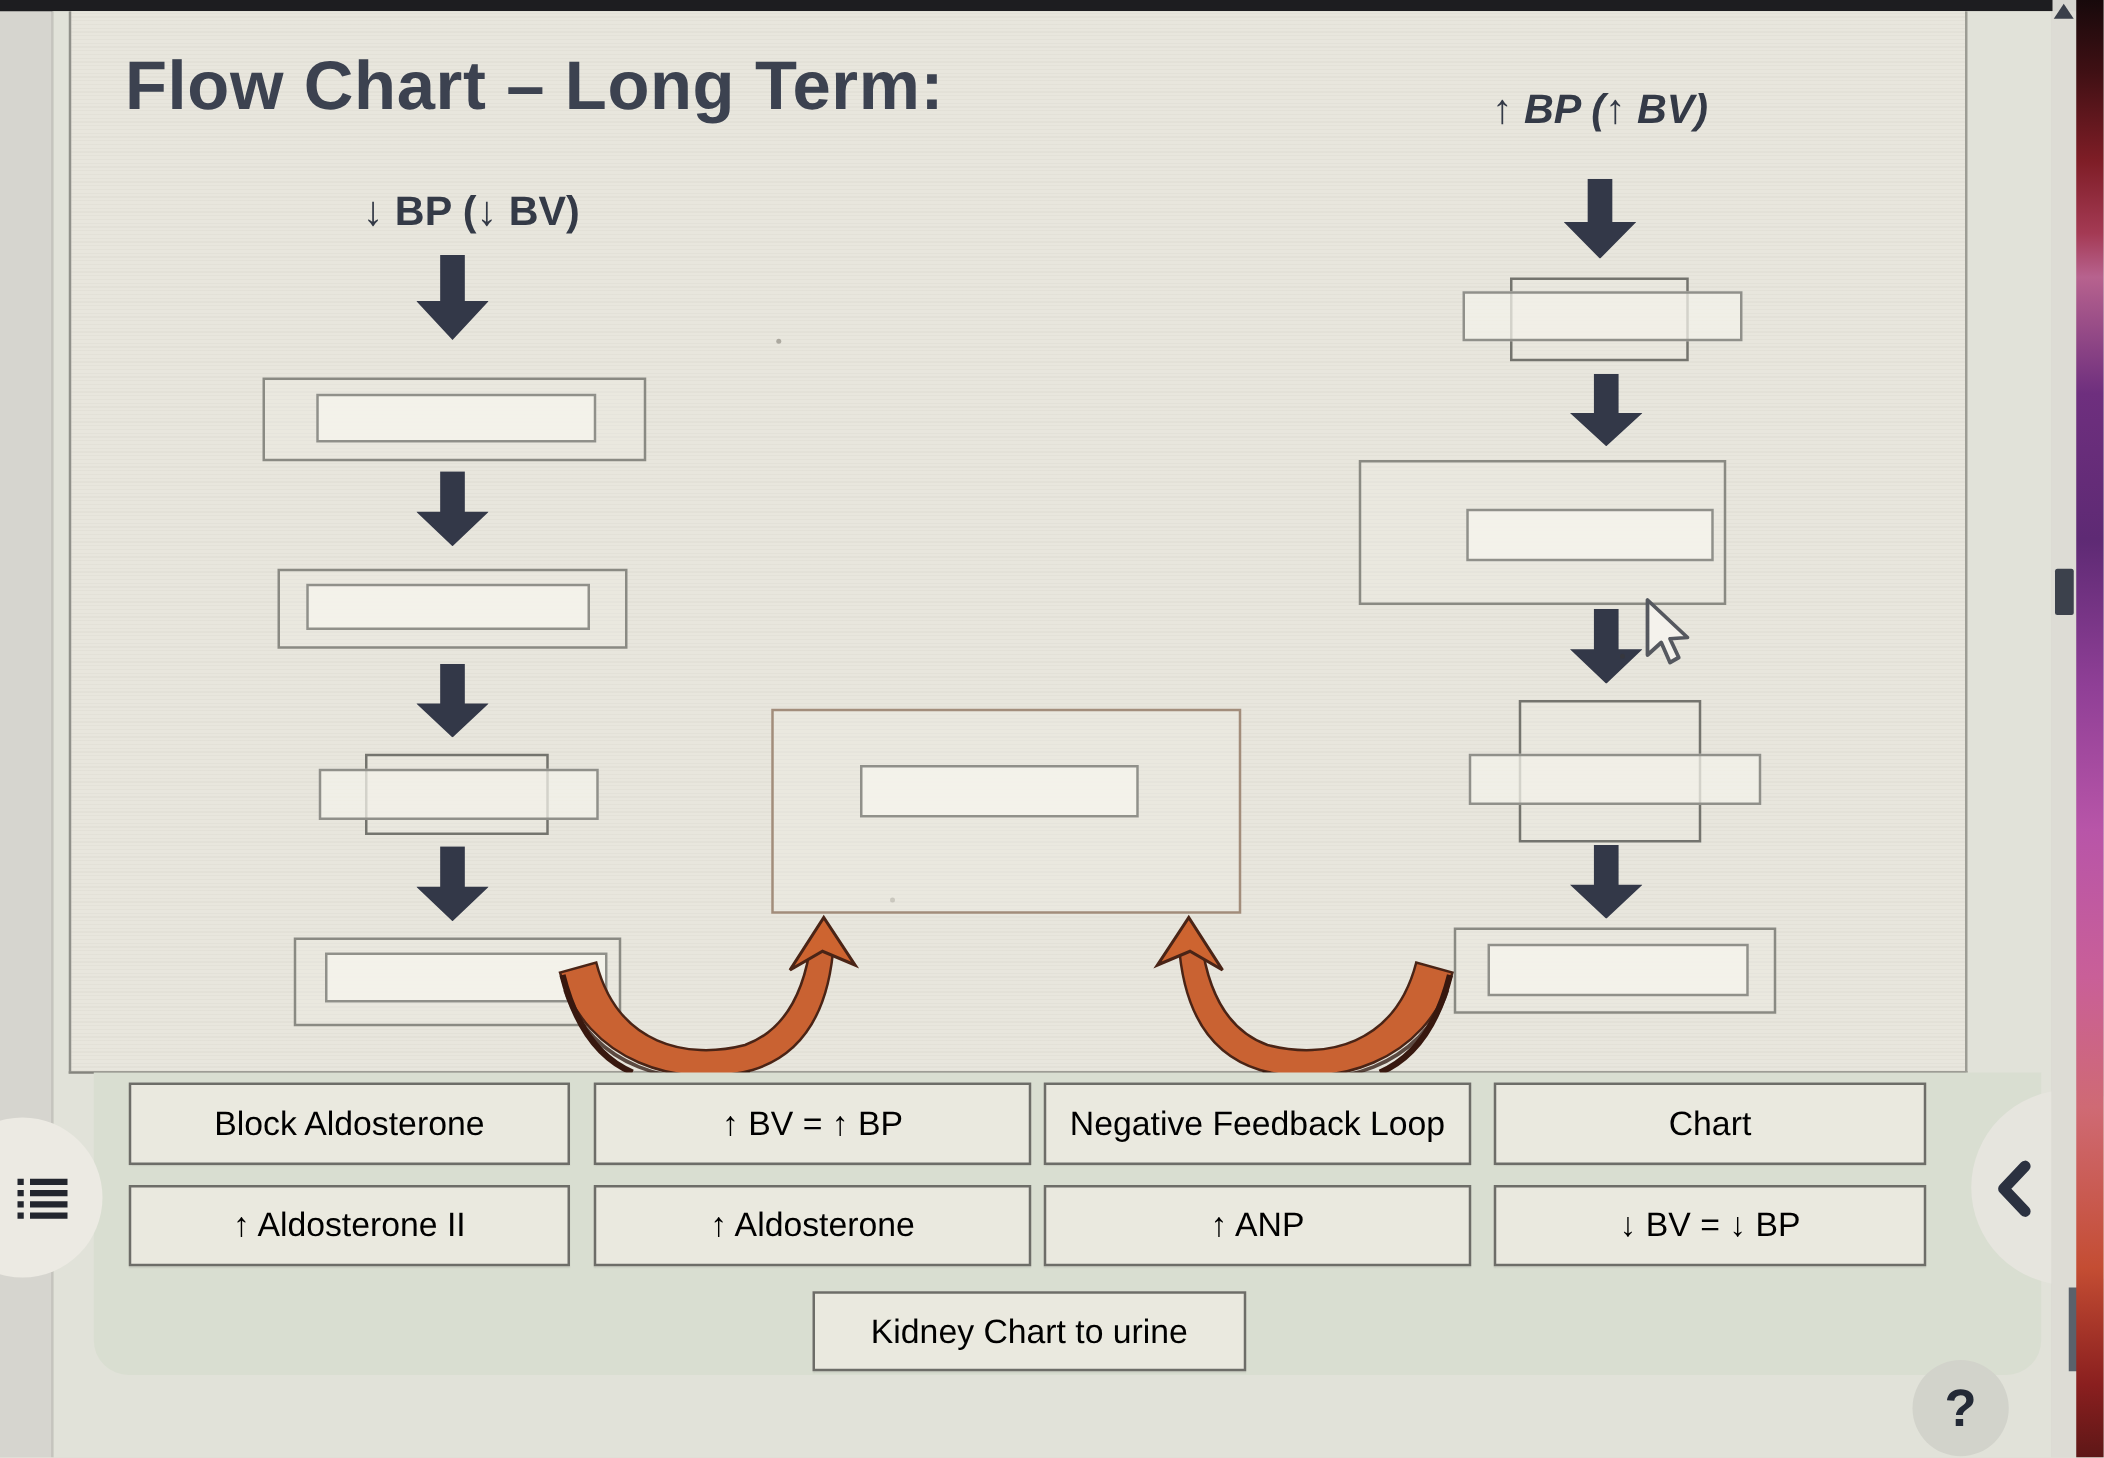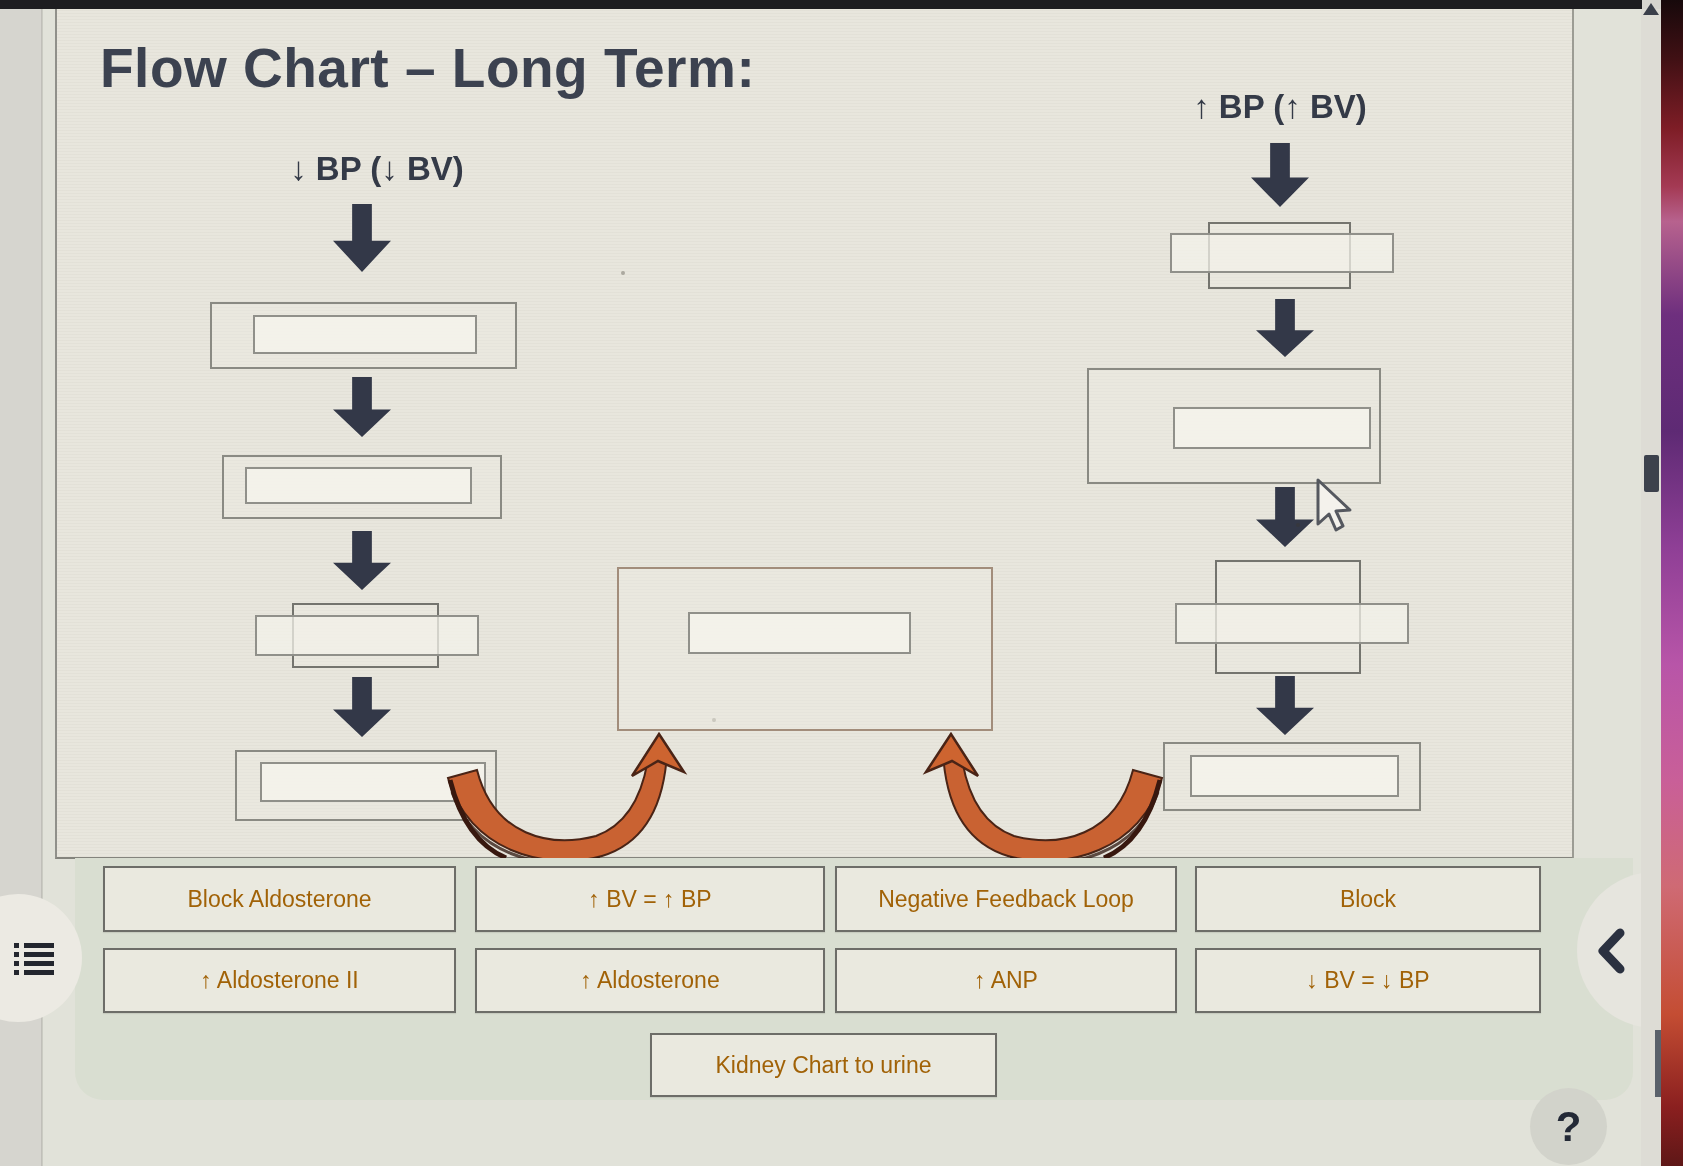--- a/index.html
+++ b/index.html
@@ -30,21 +30,21 @@
   
   .slide {
     left:55px; top:9px; width:1515px; height:848px;
     background:#e8e6dd;
     background-image:repeating-linear-gradient(0deg, rgba(90,85,70,0.035) 0 1px, transparent 1px 3px);
     border-left:2px solid #90908a; border-right:2px solid #9c9c94; border-bottom:2px solid #84847d;
   }
   .title { left:100px; top:36px; font-size:55px; font-weight:600; color:#3c4250; letter-spacing:0.5px; }
   .branch-label { font-size:33px; font-weight:bold; color:#343a47; width:260px; text-align:center; }
   .branch-left  { left:247px; top:150px; }
-  .branch-right { left:1150px; top:88px; }
+  .branch-right { left:1150px; top:68px;font-style:italic; }
 
   
   .barrow { width:58px; background:#333848;
     clip-path:polygon(33% 0, 67% 0, 67% 54%, 100% 54%, 50% 100%, 0 54%, 33% 54%);
     filter:drop-shadow(0 0 1px rgba(255,255,255,0.55));
   }
   .a1 { left:333px; top:204px; height:68px; }
   .a2 { left:333px; top:377px; height:60px; }
   .a3 { left:333px; top:531px; height:59px; }
   .a4 { left:333px; top:677px; height:60px; }
@@ -79,22 +79,22 @@
   .r3w { left:1175px; top:603px; width:230px; height:37px; background:rgba(243,241,233,0.75); }
   .r4o { left:1163px; top:742px; width:254px; height:65px; }
   .r4i { left:1190px; top:755px; width:205px; height:38px; }
 
   .speck { width:4px; height:4px; border-radius:50%; background:rgba(60,55,45,0.35); }
 
   
   .bank-panel { left:75px; top:858px; width:1558px; height:242px;
     background:#d9ded1; border-radius:0 0 28px 28px; }
   .bank-item {
-    border:2px solid #6d6d68; background:#eae9df; color:#a16207;
-    font-size:23px; display:flex; align-items:center; justify-content:center;
+    border:2px solid #6d6d68; background:#eae9df; color:#000000;
+    font-size:27px; display:flex; align-items:center; justify-content:center;
     box-shadow:0 1px 1px rgba(0,0,0,0.08);
   }
   .row1 { top:866px; height:62px; }
   .row2 { top:948px; height:61px; }
   .row3 { top:1033px; height:60px; }
   .c1 { left:103px;  width:349px; }
   .c2 { left:475px;  width:346px; }
   .c3 { left:835px;  width:338px;text-align:center; }
   .c4 { left:1195px; width:342px; }
   .c-mid { left:650px; width:343px; }
@@ -178,21 +178,21 @@
   </g>
   <g transform="translate(1316,478)">
     <path d="M2,2 L2,46 L13,36 L20,52 L27,48 L20,33 L34,32 Z" fill="#f4f2ec" stroke="#55585f" stroke-width="3" stroke-linejoin="round"></path>
   </g>
 </svg>
 
 <div class="abs bank-panel"></div>
 <div class="abs bank-item row1 c1">Block Aldosterone</div>
 <div class="abs bank-item row1 c2">↑ BV = ↑ BP</div>
 <div class="abs bank-item row1 c3">Negative Feedback Loop</div>
-<div class="abs bank-item row1 c4">Block</div>
+<div class="abs bank-item row1 c4">Chart</div>
 <div class="abs bank-item row2 c1">↑ Aldosterone II</div>
 <div class="abs bank-item row2 c2">↑ Aldosterone</div>
 <div class="abs bank-item row2 c3">↑ ANP</div>
 <div class="abs bank-item row2 c4">↓ BV = ↓ BP</div>
 <div class="abs bank-item row3 c-mid">Kidney Chart to urine</div>
 
 <div class="abs menu-halo"></div>
 <div class="abs list-icon">
   <span class="row" style="top:0;">
       <span class="dot"></span>

